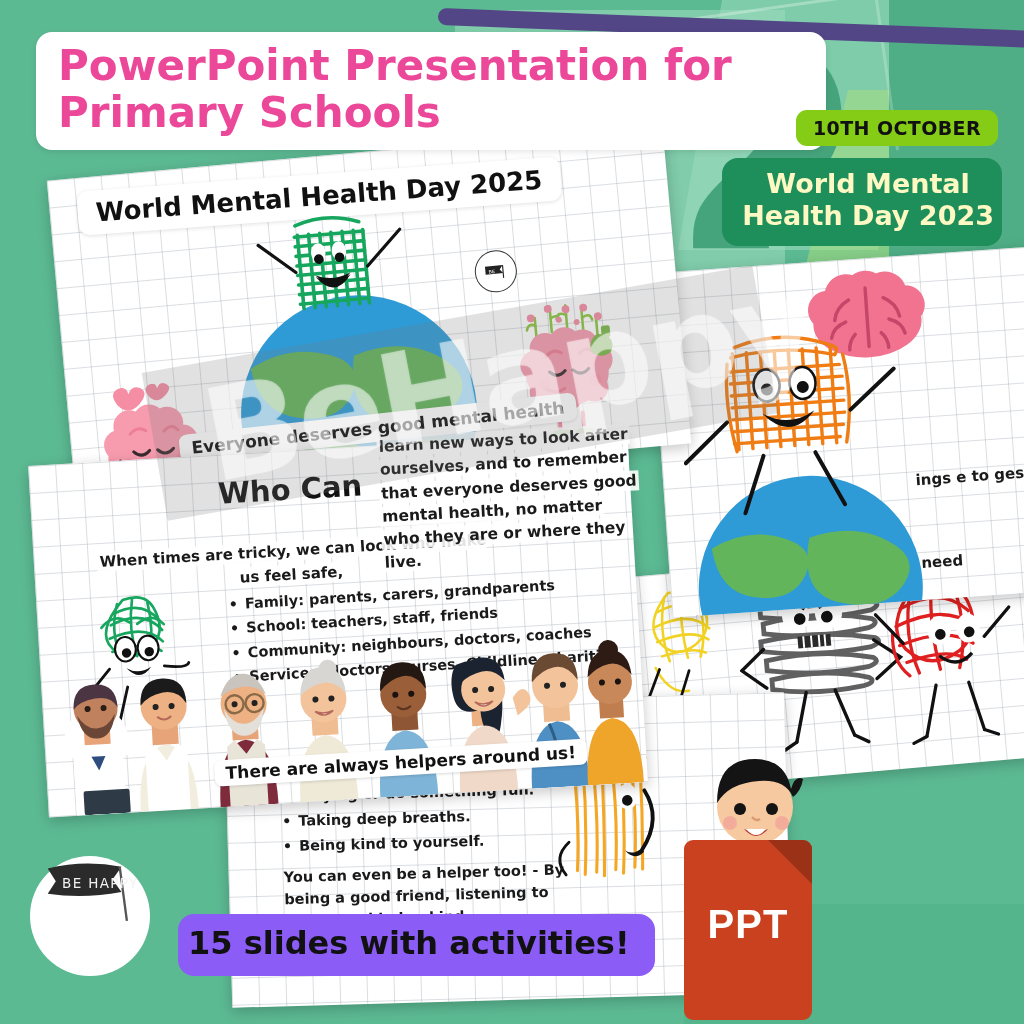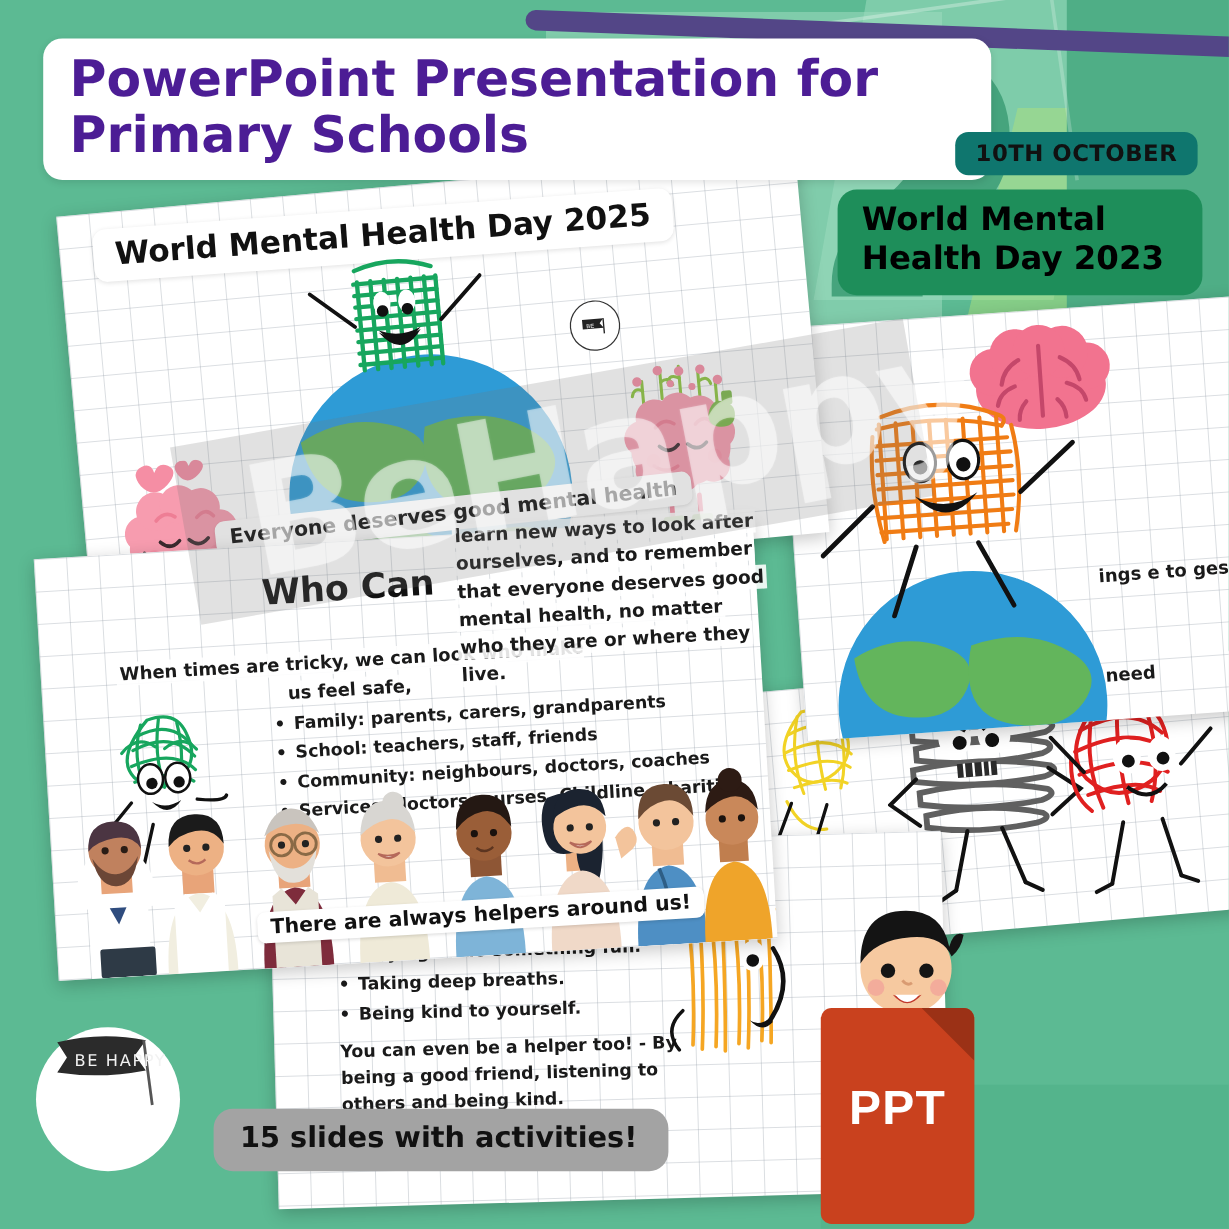--- a/index.html
+++ b/index.html
@@ -196,43 +196,43 @@
   #slide6 .s6-note {
     position:absolute; left:55px; top:160px; width:290px;
     font-size:14.5px; font-weight:700; color:#1a1a1a; line-height:1.52;
   }
 
   
   .header-title {
     position:absolute; left:36px; top:32px; z-index:90;
     background:#fff; border-radius:16px;
     padding:10px 22px 14px 22px;
-    font-size:42px; font-weight:700; color:#4c1d95;
+    font-size:42px; font-weight:700; color:#ec4899;
     line-height:1.12; max-width:790px;
     box-shadow:0 2px 6px rgba(0,0,0,.10);
   }
 
   
   .date-badge {
     position:absolute; right:26px; top:110px; z-index:90;
-    background:#0f766e; border-radius:11px; padding:7px 17px;
+    background:#84cc16; border-radius:11px; padding:7px 17px;
     font-size:19px; font-weight:700; letter-spacing:.4px; color:#111;
   }
   .green-badge {
     position:absolute; right:22px; top:158px; z-index:90;
     background:#1E8E5A; border-radius:16px;
-    padding:10px 32px 13px 20px; color:#000000;
-    font-size:27px; font-weight:700; line-height:1.2; 
+    padding:10px 8px 13px 20px; color:#fef9c3;
+    font-size:27px; font-weight:700; line-height:1.2; text-align:center;
   }
 
   
   .bottom-banner {
     position:absolute; left:178px; bottom:48px; z-index:95;
-    background:#a3a3a3; border-radius:16px; padding:10px 26px 14px 22px;
-    font-size:24px; font-weight:700; color:#111;
+    background:#8b5cf6; border-radius:16px; padding:10px 26px 14px 10px;
+    font-size:32px; font-weight:700; color:#111;
   }
 
   
   .logo-circle {
     position:absolute; left:30px; bottom:48px; z-index:95;
     width:120px; height:120px; border-radius:50%; background:#fff;
     display:flex; align-items:flex-start; justify-content:center;
   }
 
   

